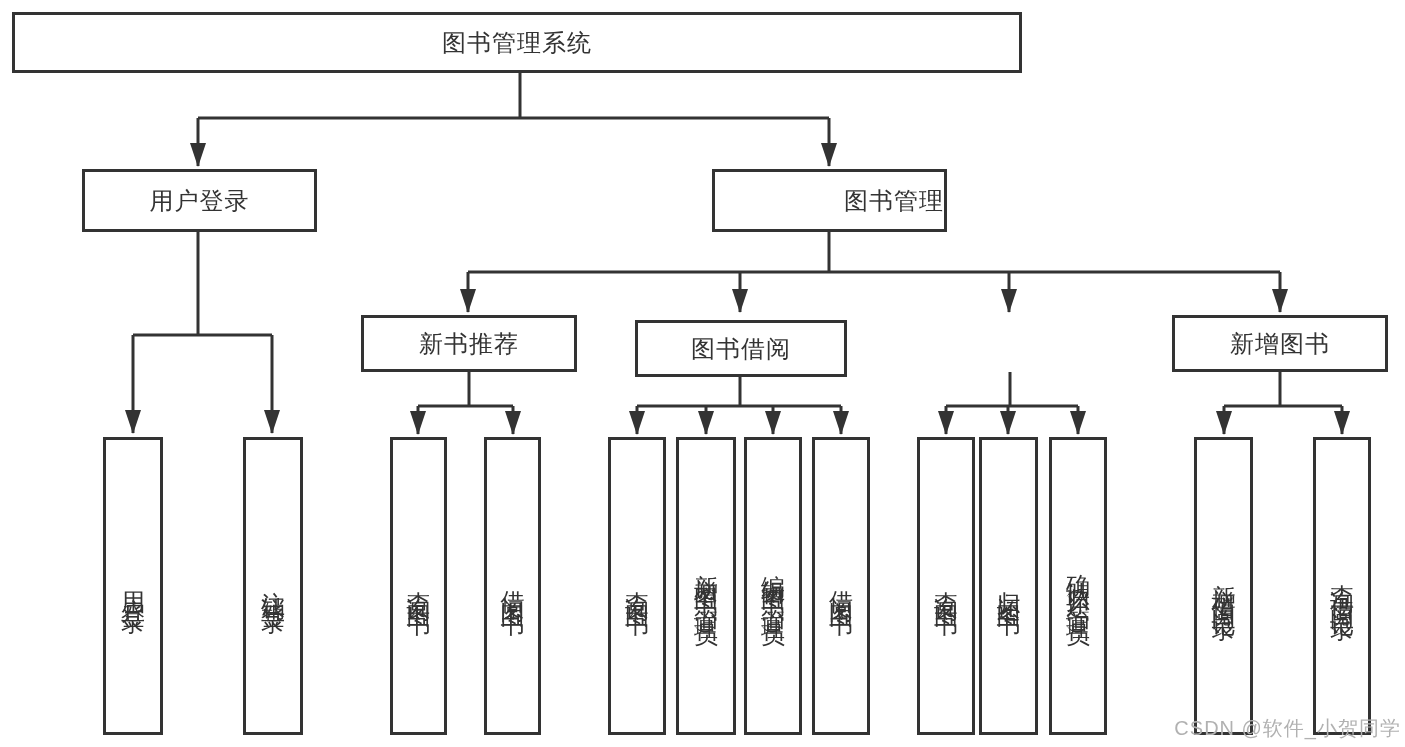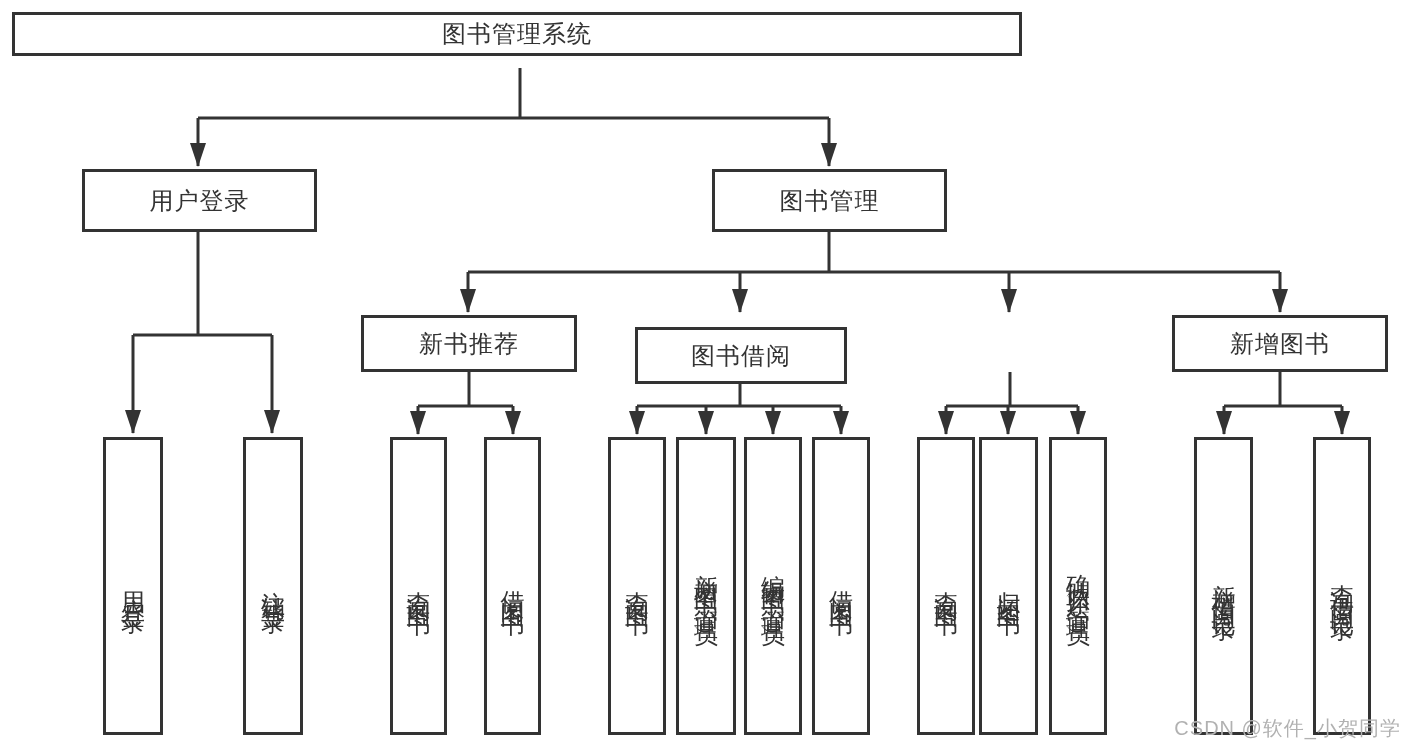--- a/index.html
+++ b/index.html
@@ -70,35 +70,35 @@
       <path d="M1008 406 V434" marker-end="url(#arw)"></path>
       <path d="M1078 406 V434" marker-end="url(#arw)"></path>
 
       <path d="M1280 372 V406"></path>
       <path d="M1224 406 H1342"></path>
       <path d="M1224 406 V434" marker-end="url(#arw)"></path>
       <path d="M1342 406 V434" marker-end="url(#arw)"></path>
     </g>
   </svg>
 
-  <div class="box" style="left:12px;top:12px;width:1010px;height:44px;">
+  <div class="box" style="left:12px;top:12px;width:1010px;height:61px;">
     <span class="h-label">图书管理系统</span>
   </div>
 
   <div class="box" style="left:82px;top:169px;width:235px;height:63px;">
     <span class="h-label">用户登录</span>
   </div>
-  <div class="box" style="left:712px;top:169px;width:235px;height:63px;">
+  <div class="box" style="left:712px;top:169px;width:235px;height:63px;justify-content:flex-end;">
     <span class="h-label">图书管理</span>
   </div>
 
   <div class="box" style="left:361px;top:315px;width:216px;height:57px;align-items:center;">
     <span class="h-label">新书推荐</span>
   </div>
-  <div class="box" style="left:635px;top:327px;width:212px;height:57px;">
+  <div class="box" style="left:635px;top:320px;width:212px;height:57px;">
     <span class="h-label">图书借阅</span>
   </div>
   <div class="box" style="left:1172px;top:315px;width:216px;height:57px;">
     <span class="h-label">新增图书</span>
   </div>
 
   <div class="box" style="left:103px;top:437px;width:60px;height:298px;">
     <span class="v-label">用户登录</span>
   </div>
   <div class="box" style="left:243px;top:437px;width:60px;height:298px;">

